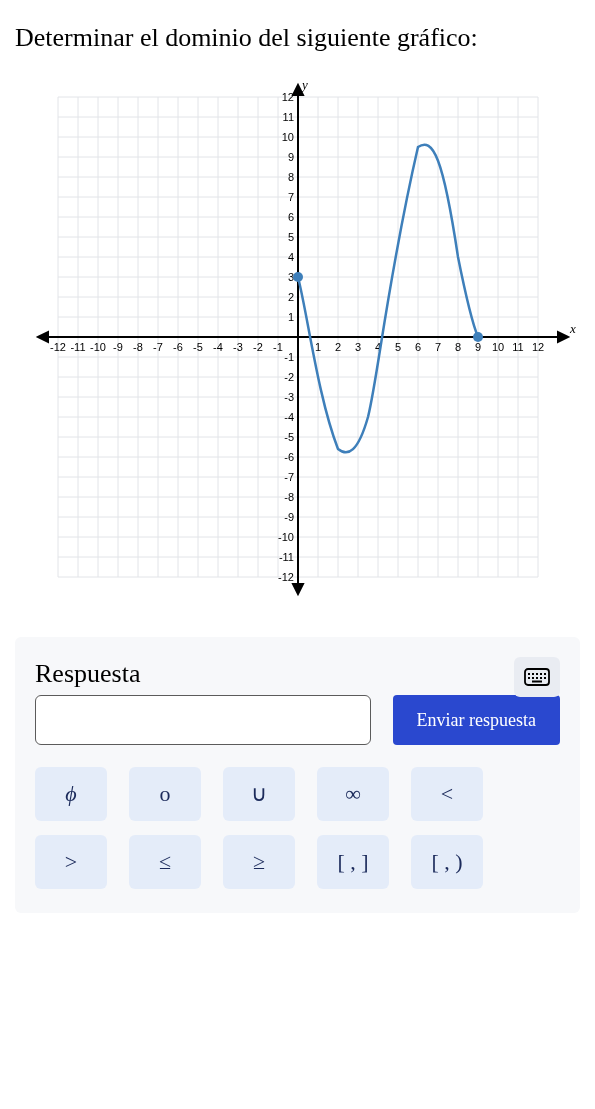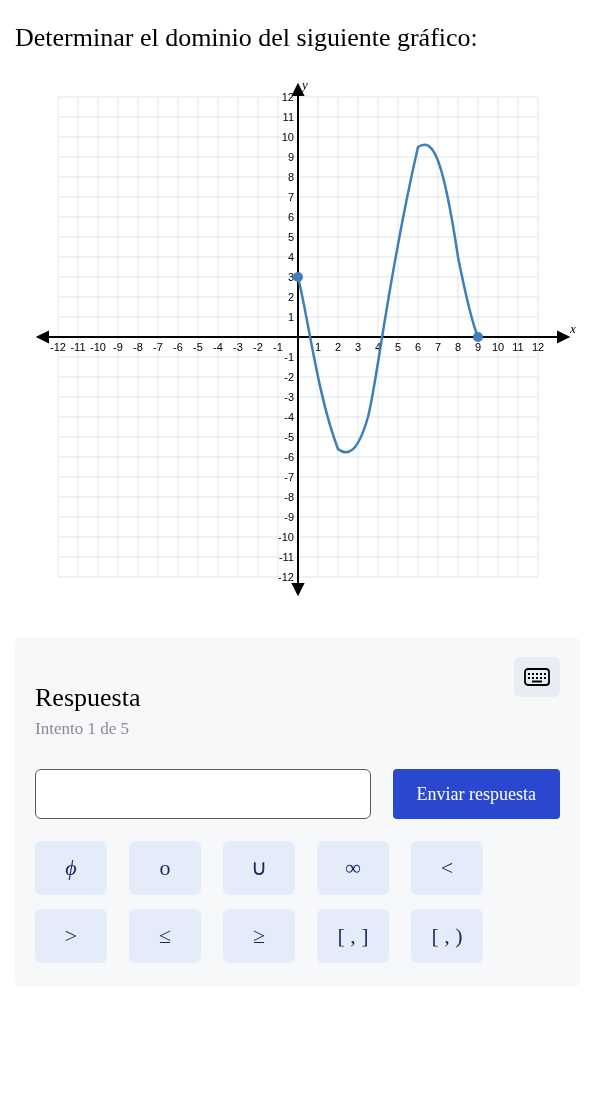--- a/index.html
+++ b/index.html
@@ -25,21 +25,20 @@
   .answer-panel {
     background: #f7f8fa;
     border-radius: 6px;
     padding: 22px 20px 10px 20px;
     margin-top: 30px;
   }
   .answer-title {
     font-size: 26px;
     font-family: Georgia, serif;
     margin-bottom: 6px;
-    margin-top: 24px;
   }
   .attempt {
     font-family: Georgia, serif;
     font-size: 17px;
     color: #888a8f;
     margin-bottom: 30px;
   }
   .answer-row {
     display: flex;
     gap: 22px;
@@ -253,21 +252,20 @@
       <rect x="20" y="5" width="2" height="2" fill="#000"></rect>
       <rect x="4" y="9" width="2" height="2" fill="#000"></rect>
         <rect x="8" y="9" width="2" height="2" fill="#000"></rect>
       <rect x="12" y="9" width="2" height="2" fill="#000"></rect>
         <rect x="16" y="9" width="2" height="2" fill="#000"></rect>
       <rect x="20" y="9" width="2" height="2" fill="#000"></rect>
       <rect x="8" y="12.5" width="10" height="2" fill="#000"></rect>
     </svg>
   </button>
   <div class="answer-title">Respuesta</div>
-  <div class="attempt">Intento 1 de 5</div>
 
   <div class="answer-row">
     <input class="answer-input" value="" style="">
     <button class="submit-btn">Enviar respuesta</button>
   </div>
 
   <div class="sym-row">
     <button class="sym" style="font-style:italic">ϕ</button>
     <button class="sym">o</button>
     <button class="sym">∪</button>

